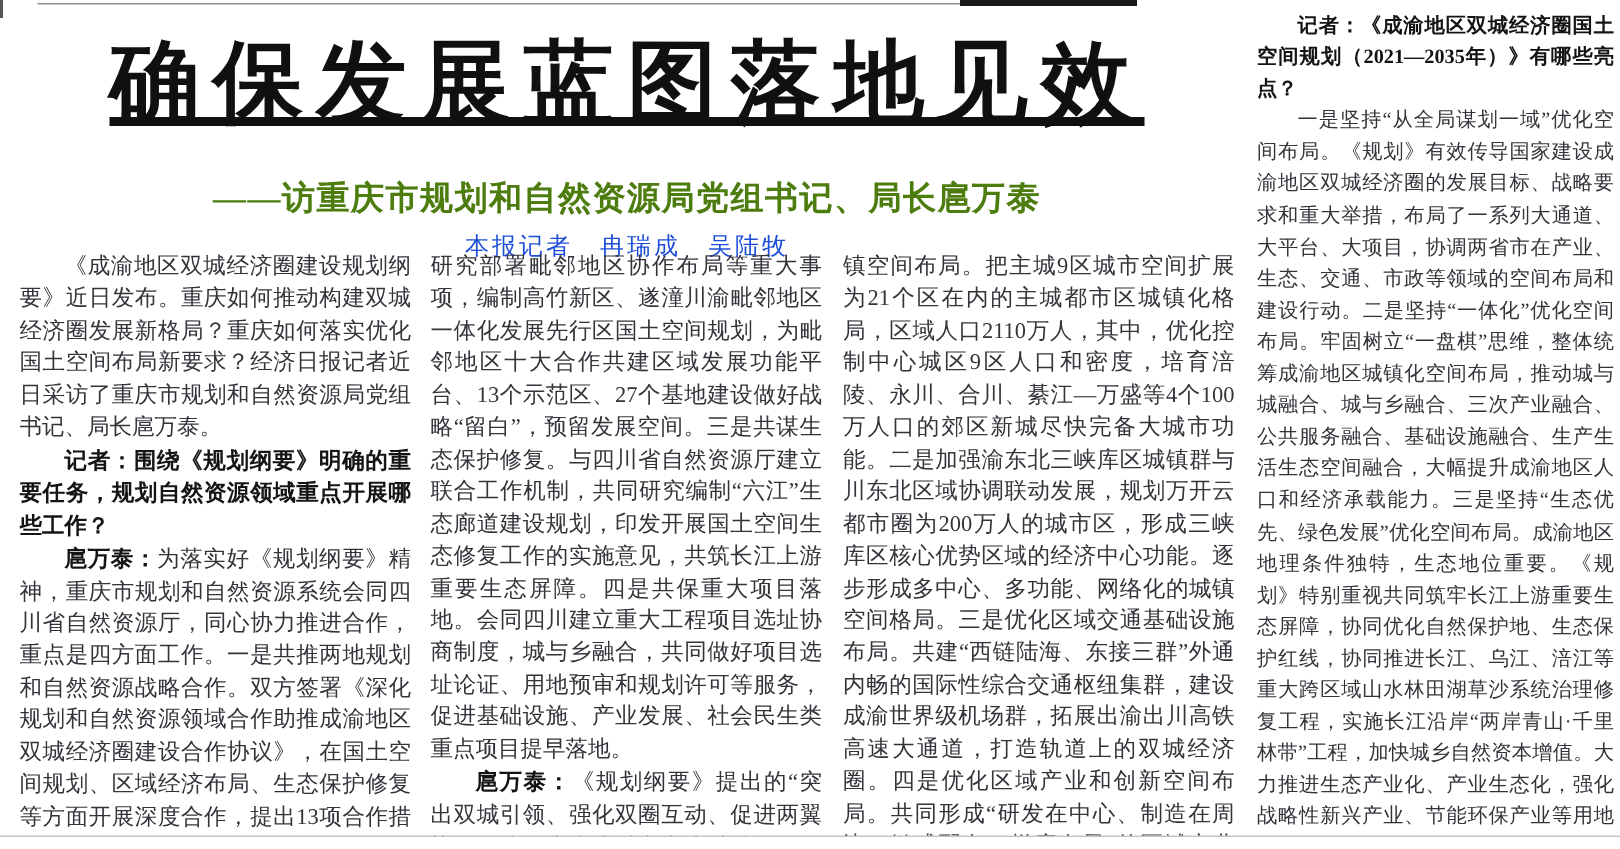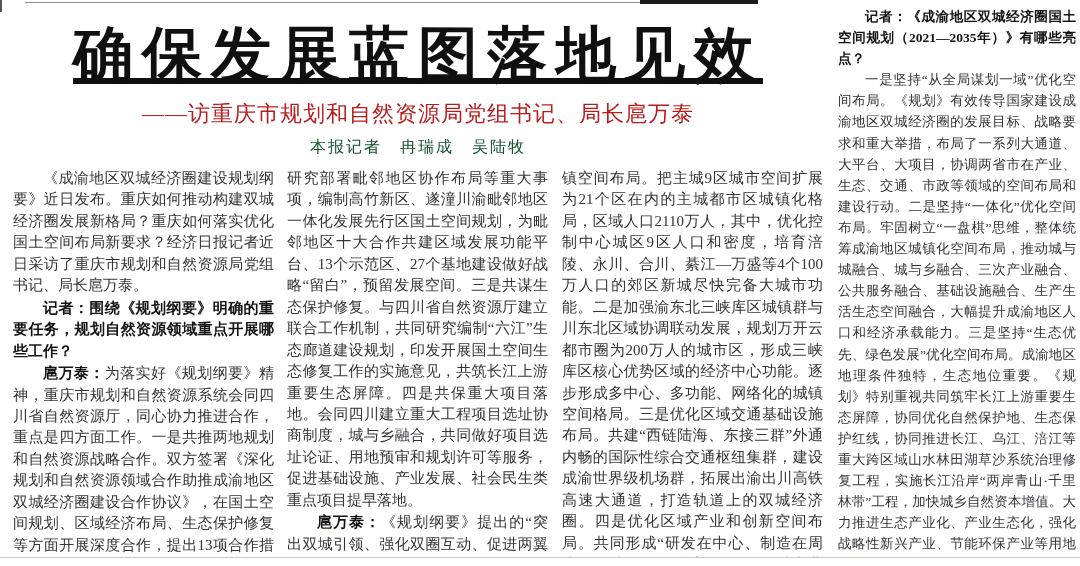--- a/index.html
+++ b/index.html
@@ -13,24 +13,24 @@
   .top-bar{position:absolute;top:0;left:640px;width:118px;height:4px;background:#1b1b1b;}
   .corner-mark{position:absolute;top:0;left:0;width:2px;height:12px;background:#555;}
   .bottom-rule{position:absolute;top:557px;left:0;width:1080px;height:1px;background:#c6c6c6;}
 
   .header{position:absolute;top:16px;left:0;width:836px;text-align:center;}
   .headline{
     margin:0;font-size:60px;line-height:78px;font-weight:900;color:#101010;
     letter-spacing:9px;font-family:"Liberation Serif","DejaVu Serif",serif;text-decoration:underline;
   }
   .subhead{
-    margin:6px 0 0 0;font-size:22px;line-height:28px;font-weight:400;color:#b91c1c;
+    margin:24px 0 0 0;font-size:22px;line-height:28px;font-weight:700;color:#4d7c0f;
     letter-spacing:1px;
   }
-  .byline{margin:9px 0 0 0;font-size:16px;line-height:20px;color:#14532d;letter-spacing:2px;}
+  .byline{margin:9px 0 0 0;font-size:16px;line-height:20px;color:#1d4ed8;letter-spacing:2px;}
 
   .col{
     position:absolute;top:168px;width:261px;height:390px;overflow:hidden;
     font-size:15px;line-height:21.45px;text-align:justify;color:#33333a;
   }
   .col p{margin:0;}
   .col p.indent{text-indent:2em;}
   .col p.q{font-weight:700;color:#141414;}
   .col .lead{font-family:"Liberation Sans","DejaVu Sans",sans-serif;font-weight:700;color:#141414;}
   #col-0{left:13px;}

